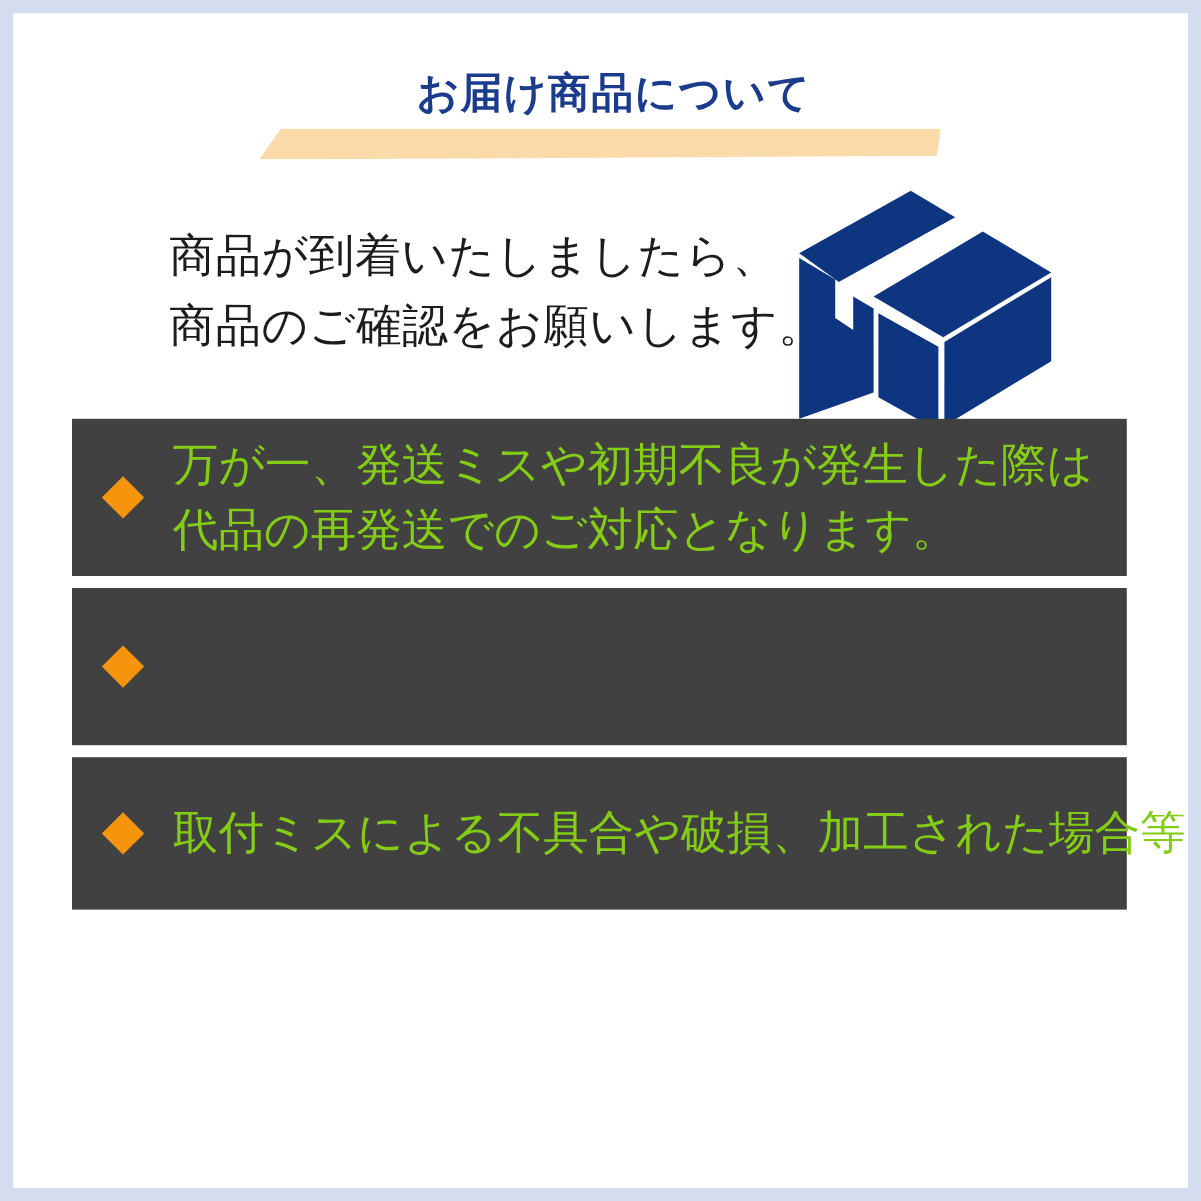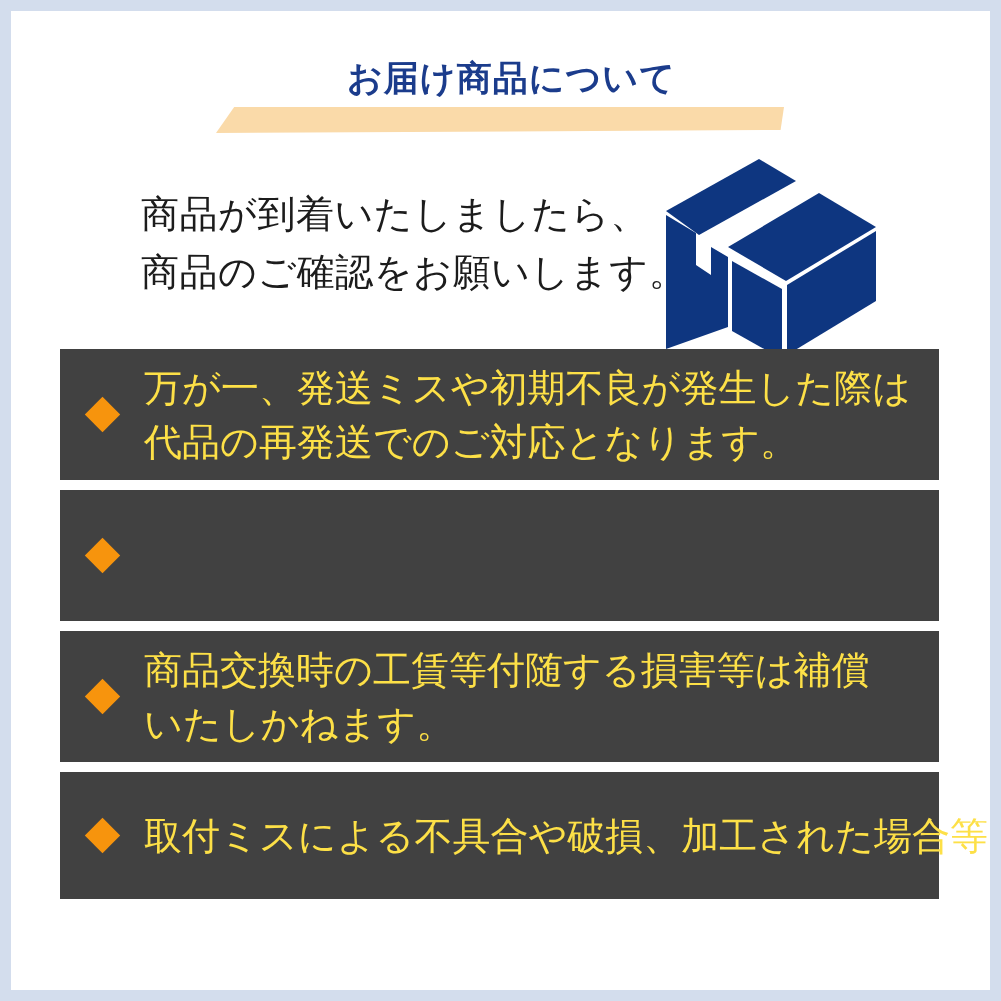--- a/index.html
+++ b/index.html
@@ -117,21 +117,21 @@
   }
   .diamond {
     width: 25px;
     height: 25px;
     background: #f7940d;
     transform: rotate(45deg);
   }
 
   .notice-text {
     flex: 1 1 auto;
-    color: #fde047;
+    color: #84cc16;
     font-size: 38px;
     line-height: 54px;
     letter-spacing: 0px;
     white-space: nowrap;
   }
   .notice-text .line {
     display: block;
   }
   .notice-text .note {
     font-size: 25px;
@@ -181,29 +181,20 @@
         <span class="line">代品の再発送でのご対応となります。</span>
       </div>
     </div>
 
     <div class="notice-row r2">
       <div class="bullet-wrap">
         <div class="diamond"></div>
       </div>
     </div>
 
-    <div class="notice-row r3">
-      <div class="bullet-wrap">
-        <div class="diamond"></div>
-      </div>
-      <div class="notice-text">
-        <span class="line">商品交換時の工賃等付随する損害等は補償</span>
-        <span class="line">いたしかねます。</span>
-      </div>
-    </div>
 
     <div class="notice-row r4">
       <div class="bullet-wrap">
         <div class="diamond"></div>
       </div>
       <div class="notice-text">
         <span class="line">取付ミスによる不具合や破損、加工された場合等</span>
       </div>
     </div>
 

